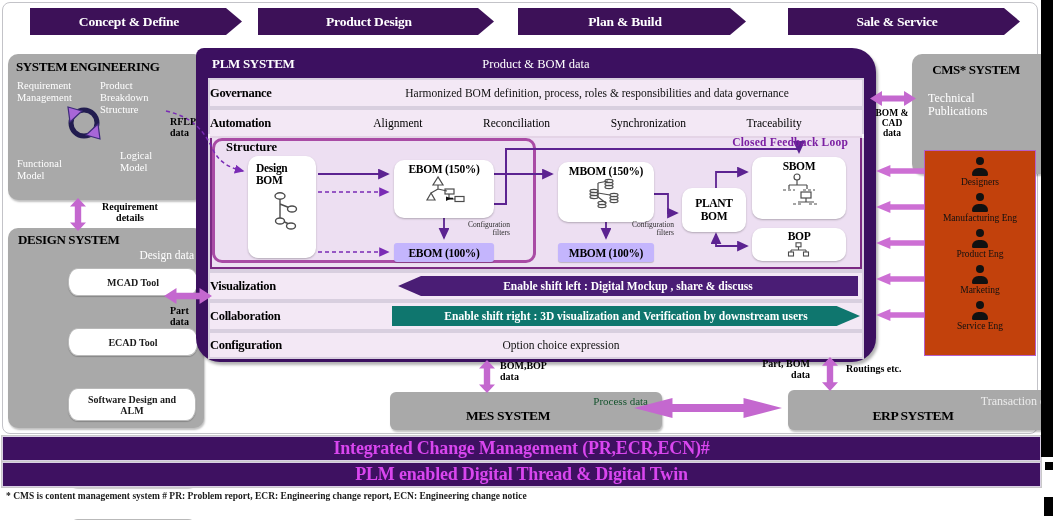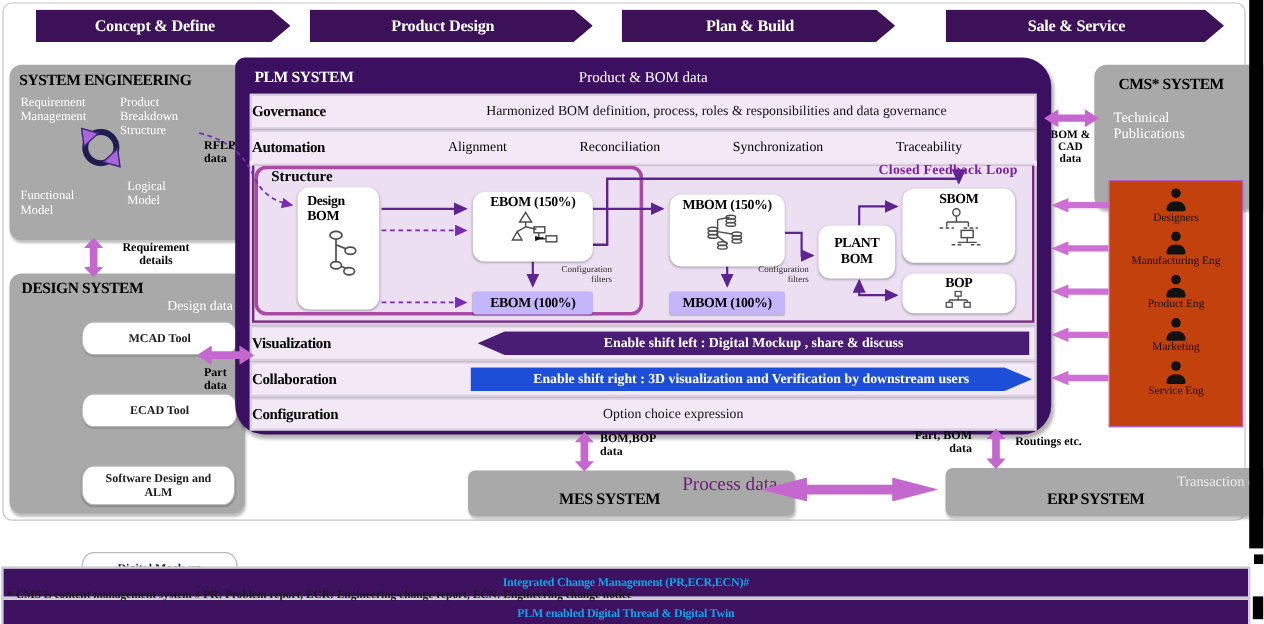--- a/index.html
+++ b/index.html
@@ -24,29 +24,29 @@
   .structure{background:#eddff2;border:2px solid #7b2a83;box-shadow:0 0 0 2px rgba(255,255,255,.8);}
   .inner-hl{border:3px solid #a94ba5;border-radius:10px;}
   .node{background:#fff;border-radius:10px;box-shadow:0 1px 2px rgba(0,0,0,.25);z-index:6;
         display:flex;flex-direction:column;align-items:center;}
   .ntitle{font-weight:bold;font-size:11.5px;letter-spacing:-0.3px;}
   .node100{background:#c4b5fd;border-radius:3px;display:flex;align-items:center;justify-content:center;
            font-weight:bold;font-size:11.5px;letter-spacing:-0.3px;z-index:6;box-shadow:0 1px 1px rgba(0,0,0,.2);}
   .cfg{font-size:7.5px;color:#2c2c2c;line-height:1.05;z-index:6;}
   .pent-left{background:#4a1d75;color:#fff;font-weight:bold;font-size:11.5px;display:flex;align-items:center;justify-content:center;
              clip-path:polygon(0 50%, 5% 0, 100% 0, 100% 100%, 5% 100%);}
-  .pent-right{background:#1d4ed8;color:#fff;font-weight:bold;font-size:11.5px;display:flex;align-items:center;justify-content:center;
+  .pent-right{background:#0f766e;color:#fff;font-weight:bold;font-size:11.5px;display:flex;align-items:center;justify-content:center;
               clip-path:polygon(0 0, 95% 0, 100% 50%, 95% 100%, 0 100%);}
   .harr2{background:#c468cf;clip-path:polygon(0 50%, 26% 0, 26% 30%, 74% 30%, 74% 0, 100% 50%, 74% 100%, 74% 70%, 26% 70%, 26% 100%);z-index:8;}
   .varr2{background:#c468cf;clip-path:polygon(50% 0, 100% 26%, 70% 26%, 70% 74%, 100% 74%, 50% 100%, 0 74%, 30% 74%, 30% 26%, 0 26%);z-index:8;}
   .larr{background:#cd6fd4;clip-path:polygon(0 50%, 30% 0, 30% 28%, 100% 28%, 100% 72%, 30% 72%, 30% 100%);z-index:8;}
   .slbl{font-weight:bold;font-size:10px;line-height:1.05;z-index:9;}
-  .bar{background:#3e1161;color:#0ea5e9;font-weight:bold;font-size:10px;letter-spacing:-0.2px;
+  .bar{background:#3e1161;color:#d946ef;font-weight:bold;font-size:18px;letter-spacing:-0.2px;
        display:flex;align-items:center;justify-content:center;
-       box-shadow:0 0 0 1px #d9d0e4, 0 0 0 2px #c9c9c9;margin-top:37px;}
+       box-shadow:0 0 0 1px #d9d0e4, 0 0 0 2px #c9c9c9;}
   .userpanel{background:#c2410c;border:1.5px solid #b55fc8;z-index:7;}
   .uitem{display:flex;flex-direction:column;align-items:center;}
   .ulabel{font-size:9.5px;color:#111;margin-top:1px;}
   .person{width:20px;height:19px;position:relative;}
   .person:before{content:"";position:absolute;left:50%;top:0;transform:translateX(-50%);
                  width:8px;height:8px;border-radius:50%;background:#111;}
   .person:after{content:"";position:absolute;left:50%;bottom:0;transform:translateX(-50%);
                 width:16px;height:8px;border-radius:8px 8px 2px 2px;background:#111;}
   svg.conn{position:absolute;left:0;top:0;z-index:5;pointer-events:none;}
   .fb{color:#7b1fa2;font-weight:bold;font-size:11.5px;letter-spacing:0.2px;z-index:6;}
@@ -75,21 +75,21 @@
 
   <div class="abs graybox" style="left:8px;top:54px;width:160px;height:146px;">
     <div class="abs gtitle" style="left:8px;top:5px;font-size:13px;">SYSTEM ENGINEERING</div>
     <div class="abs gwhite prel" style="left:9px;top:26px;width:76px;">Requirement
 Management</div>
     <div class="abs gwhite prel" style="left:92px;top:26px;width:66px;">Product
 Breakdown
 Structure</div>
     <div class="abs gwhite prel" style="left:9px;top:104px;width:70px;">Functional
 Model</div>
-    <div class="abs gwhite prel" style="left:98px;top:96px;width:60px;">Logical
+    <div class="abs gwhite prel" style="left:112px;top:96px;width:60px;">Logical
 Model</div>
     <div class="abs" style="left:53px;top:46px;">
       <svg width="46" height="46" viewBox="0 0 46 46">
         <circle cx="23" cy="23" r="13" fill="none" stroke="#211c4f" stroke-width="5"></circle>
         <polygon points="7,7 21,11 9,22" fill="#a866d8" stroke="#3d2a7a" stroke-width="1.2"></polygon>
         <polygon points="39,39 25,35 37,24" fill="#a866d8" stroke="#3d2a7a" stroke-width="1.2"></polygon>
       </svg>
     </div>
   </div>
 
@@ -316,21 +316,21 @@
   <div class="abs varr2" style="left:479px;top:360px;width:16px;height:33px;"></div>
   <div class="abs slbl prel" style="left:500px;top:361px;width:62px;">BOM,BOP
 data</div>
 
   <div class="abs slbl prel" style="left:742px;top:359px;width:68px;text-align:right;">Part, BOM
 data</div>
   <div class="abs varr2" style="left:822px;top:357px;width:16px;height:34px;"></div>
   <div class="abs slbl" style="left:846px;top:364px;width:84px;">Routings etc.</div>
 
   <div class="abs graybox" style="left:390px;top:392px;width:236px;height:38px;border-radius:6px;">
-    <div class="abs" style="right:14px;top:3px;color:#701a75;font-size:16px;">Process data</div>
+    <div class="abs" style="right:14px;top:3px;color:#14532d;font-size:11px;">Process data</div>
     <div class="abs gtitle" style="left:0;top:16px;width:236px;text-align:center;font-size:13.5px;">MES SYSTEM</div>
   </div>
   <div class="abs harr2" style="left:634px;top:398px;width:148px;height:20px;"></div>
   <div class="abs graybox" style="left:788px;top:390px;width:250px;height:40px;border-radius:6px;">
     <div class="abs" style="right:14px;top:4px;color:#ececec;font-size:12px;">Transaction data</div>
     <div class="abs gtitle" style="left:0;top:18px;width:250px;text-align:center;font-size:13.5px;">ERP SYSTEM</div>
   </div>
 
   <div class="abs bar" style="left:3px;top:437px;width:1037px;height:23px;">
     <span>Integrated Change Management (PR,ECR,ECN)#</span>

